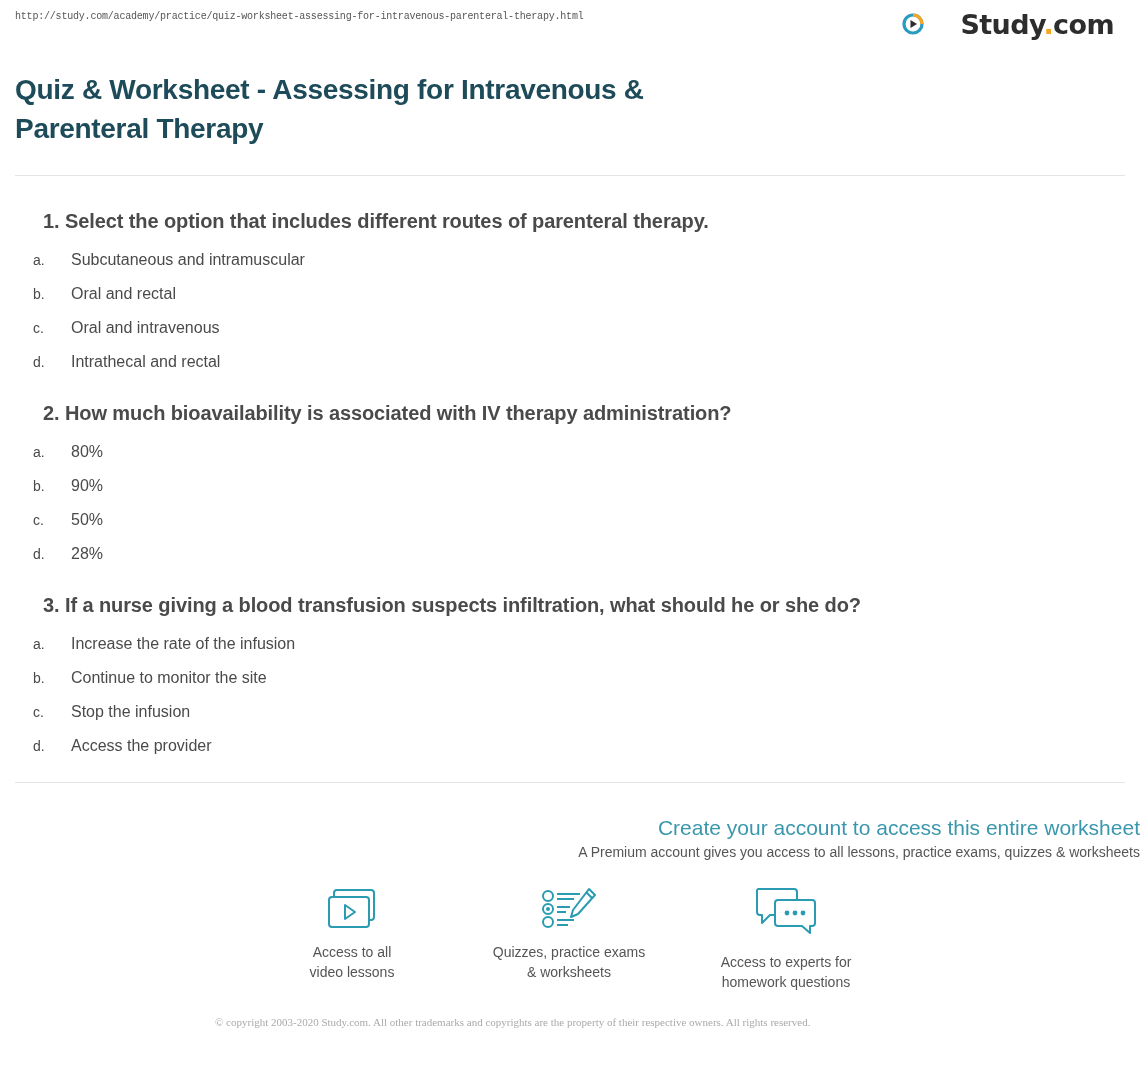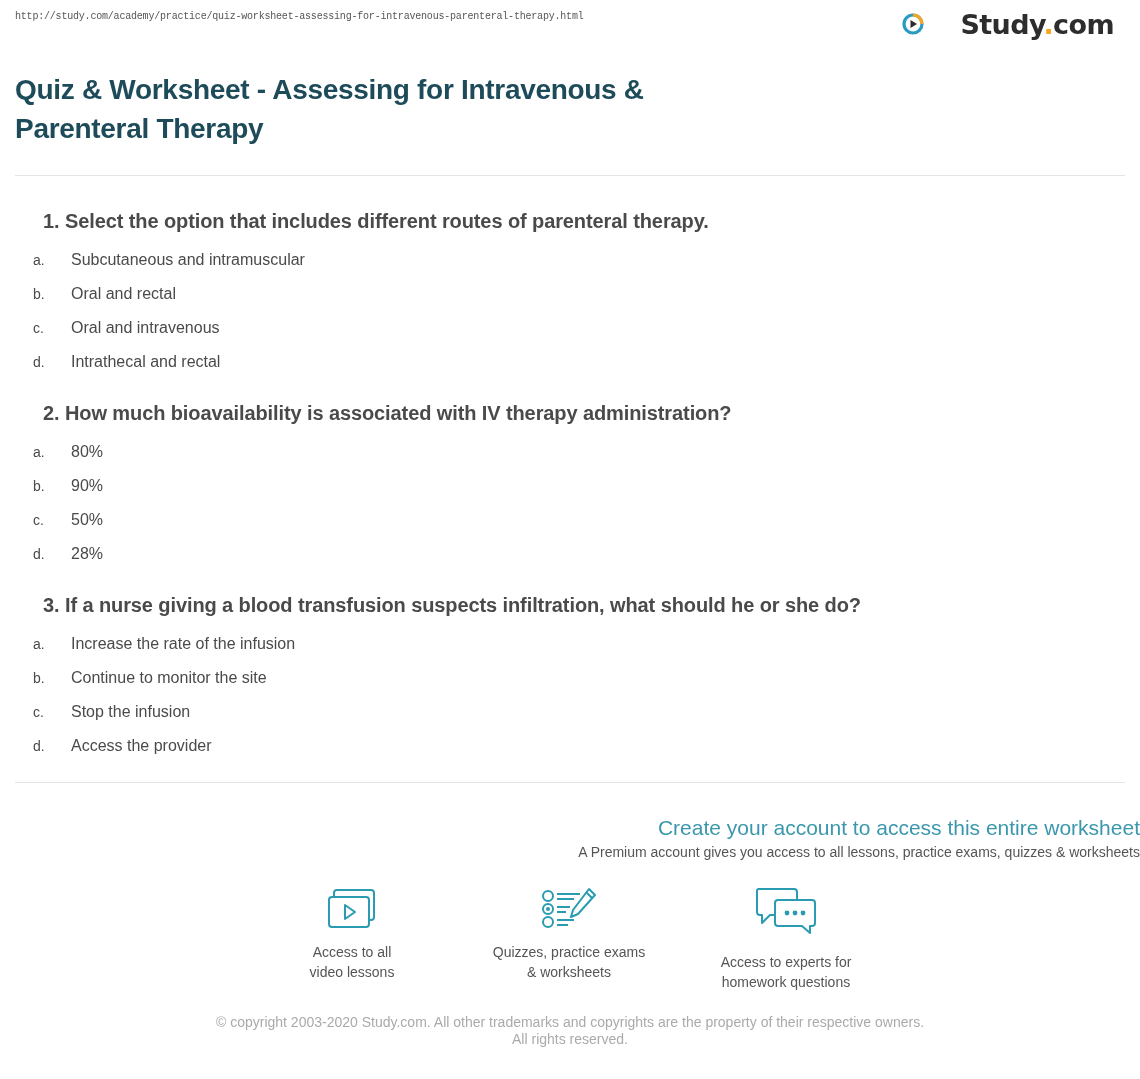--- a/index.html
+++ b/index.html
@@ -27,21 +27,21 @@
 
   .cta { position: absolute; left: 0; width: 1140px; top: 804px; text-align: right; margin-top: 12px; }
   .cta-title { font-family: "Liberation Sans", sans-serif; font-size: 21px; color: #3a97ad; display: inline-block; cursor: pointer; }
   .cta-sub { font-family: "Liberation Sans", sans-serif; font-size: 14px; color: #555; margin-top: 4px; }
 
   .features { position: absolute; top: 886px; left: 0; width: 1140px; }
   .feature { position: absolute; width: 200px; text-align: center; }
   .feature svg { display: block; margin: 0 auto; }
   .feat-label { font-family: "Liberation Sans", sans-serif; font-size: 14px; color: #555; line-height: 20px; margin-top: 10px; }
 
-  .footer { position: absolute; top: 1014px; left: 215px; width: 710px; text-align: center; font-family: Liberation Sans, sans-serif; font-size: 14px; color: #aaa; line-height: 17px; }
+  .footer { position: absolute; top: 1014px; left: 215px; width: 710px; text-align: left; font-family: Liberation Serif, serif; font-size: 11px; color: #aaa; line-height: 17px; }
 </style>
 </head>
 <body>
 
 <div class="url">http://study.com/academy/practice/quiz-worksheet-assessing-for-intravenous-parenteral-therapy.html</div>
 
 <div class="logo">
   <svg viewBox="0 0 24 24">
     <circle cx="12" cy="12" r="9" fill="none" stroke="#2a9bc0" stroke-width="3.2"></circle>
     <path d="M12 3 A9 9 0 0 1 21 12" fill="none" stroke="#f5a623" stroke-width="3.2"></path>

